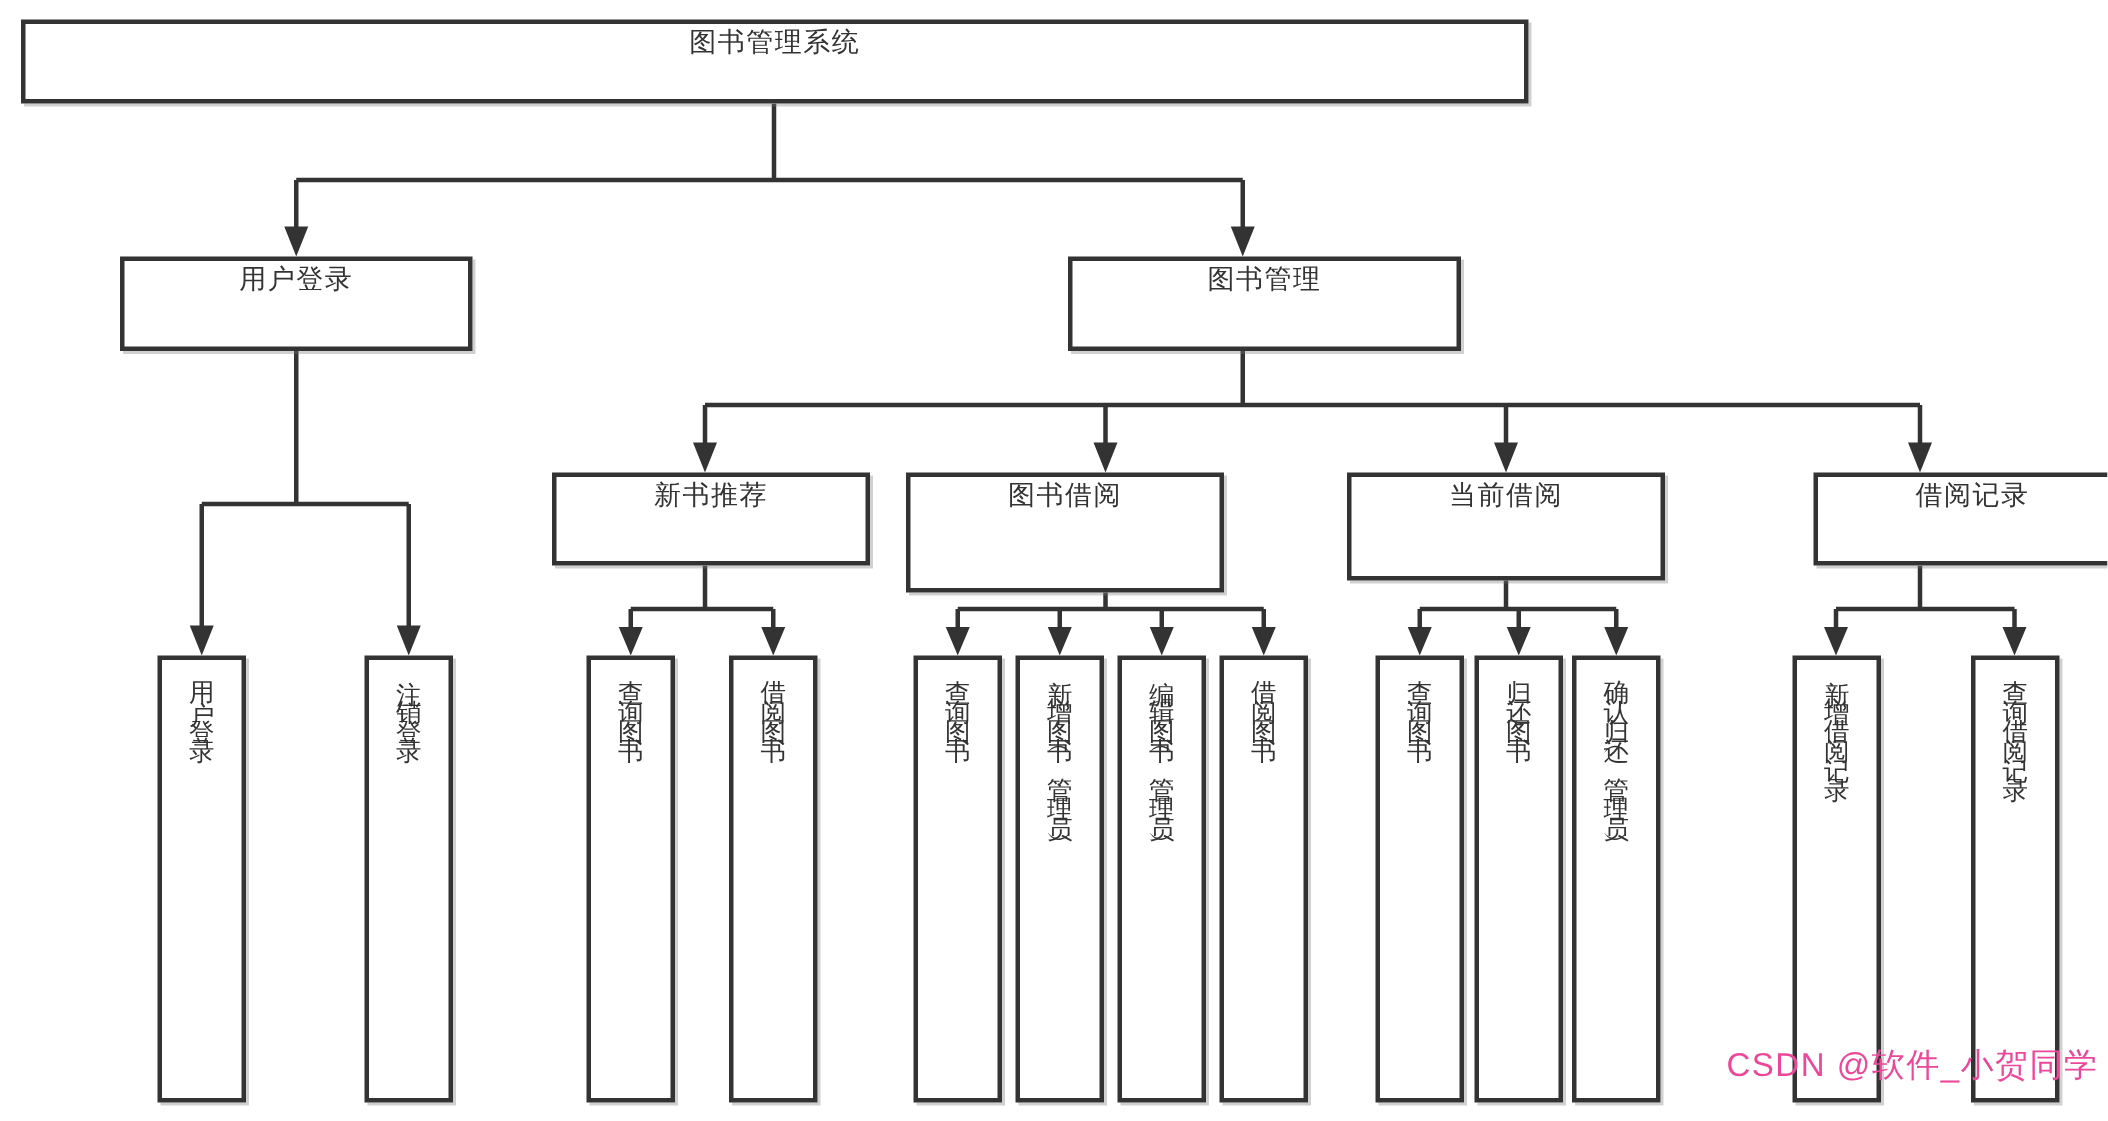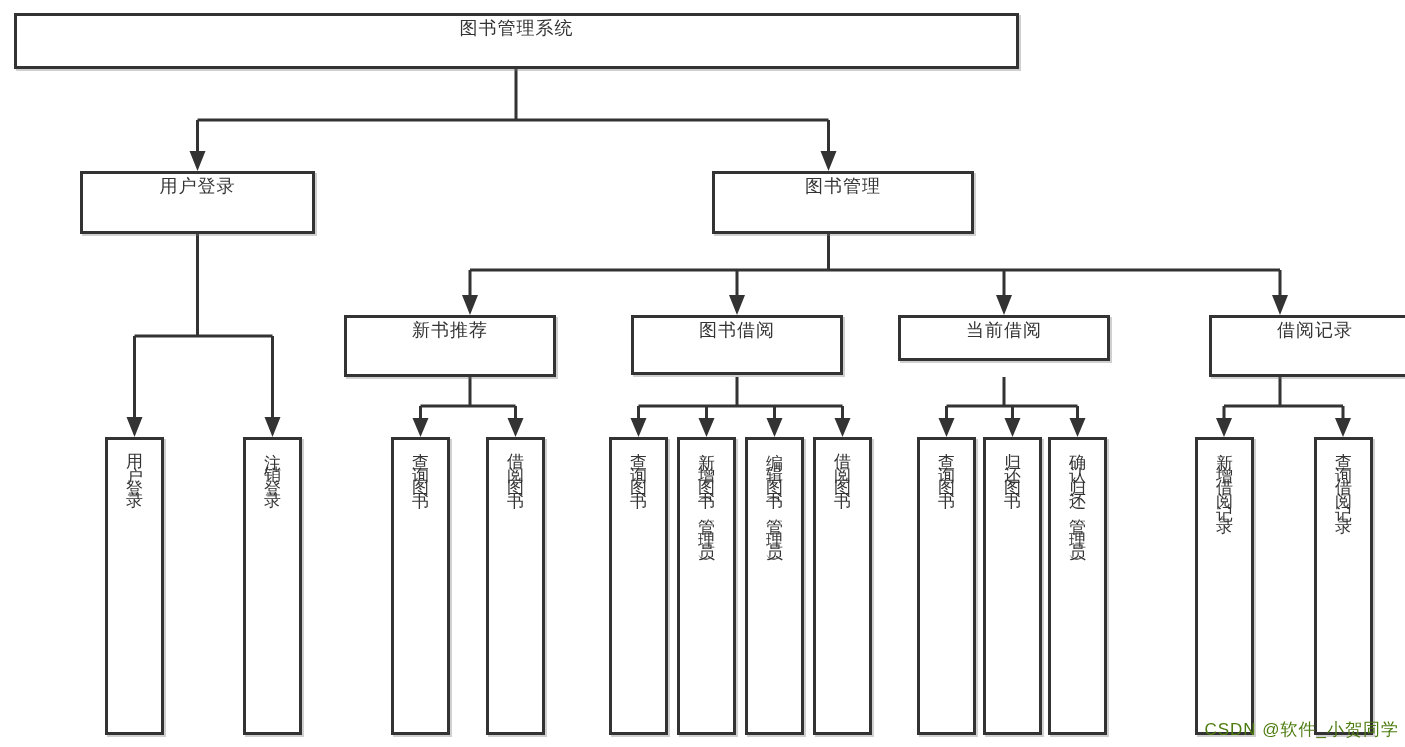--- a/index.html
+++ b/index.html
@@ -48,23 +48,23 @@
     white-space: nowrap;
     letter-spacing: 13px;
     line-height: 1;
   }
   .root-label, .node-h .htext {
     white-space: nowrap;
   }
   .watermark {
     position: absolute;
     right: 6px;
-    bottom: 6px;
-    font-size: 17px;
-    color: #4d7c0f;
+    bottom: 22px;
+    font-size: 22px;
+    color: #ec4899;
     letter-spacing: 1px;
     z-index: 2;
     white-space: nowrap;
   }
 </style>
 </head>
 <body>
 
 <div class="canvas">
 
@@ -103,27 +103,27 @@
     <span class="htext">图书管理系统</span>
   </div>
 
   <div class="node node-h" style="left:80px; top:171px; width:235px; height:63px;">
     <span class="htext">用户登录</span>
   </div>
   <div class="node node-h" style="left:712px; top:171px; width:262px; height:63px;">
     <span class="htext">图书管理</span>
   </div>
 
-  <div class="node node-h" style="left:344px; top:315px; width:212px; height:62px;">
+  <div class="node node-h" style="left:368px; top:315px; width:212px; height:62px;">
     <span class="htext">新书推荐</span>
   </div>
-  <div class="node node-h" style="left:631px; top:315px; width:212px; height:60px;">
+  <div class="node node-h" style="left:604px; top:315px; width:212px; height:80px;">
     <span class="htext">图书借阅</span>
   </div>
-  <div class="node node-h" style="left:898px; top:315px; width:212px; height:46px;">
+  <div class="node node-h" style="left:898px; top:315px; width:212px; height:72px;">
     <span class="htext">当前借阅</span>
   </div>
   <div class="node node-h" style="left:1174px; top:315px; width:212px; height:62px;margin-left:35px;">
     <span class="htext">借阅记录</span>
   </div>
 
   <div class="node node-v" style="left:105px; top:437px; width:59px; height:298px;">
     <span class="vtext">用户登录</span>
   </div>
   <div class="node node-v" style="left:243px; top:437px; width:59px; height:298px;">

